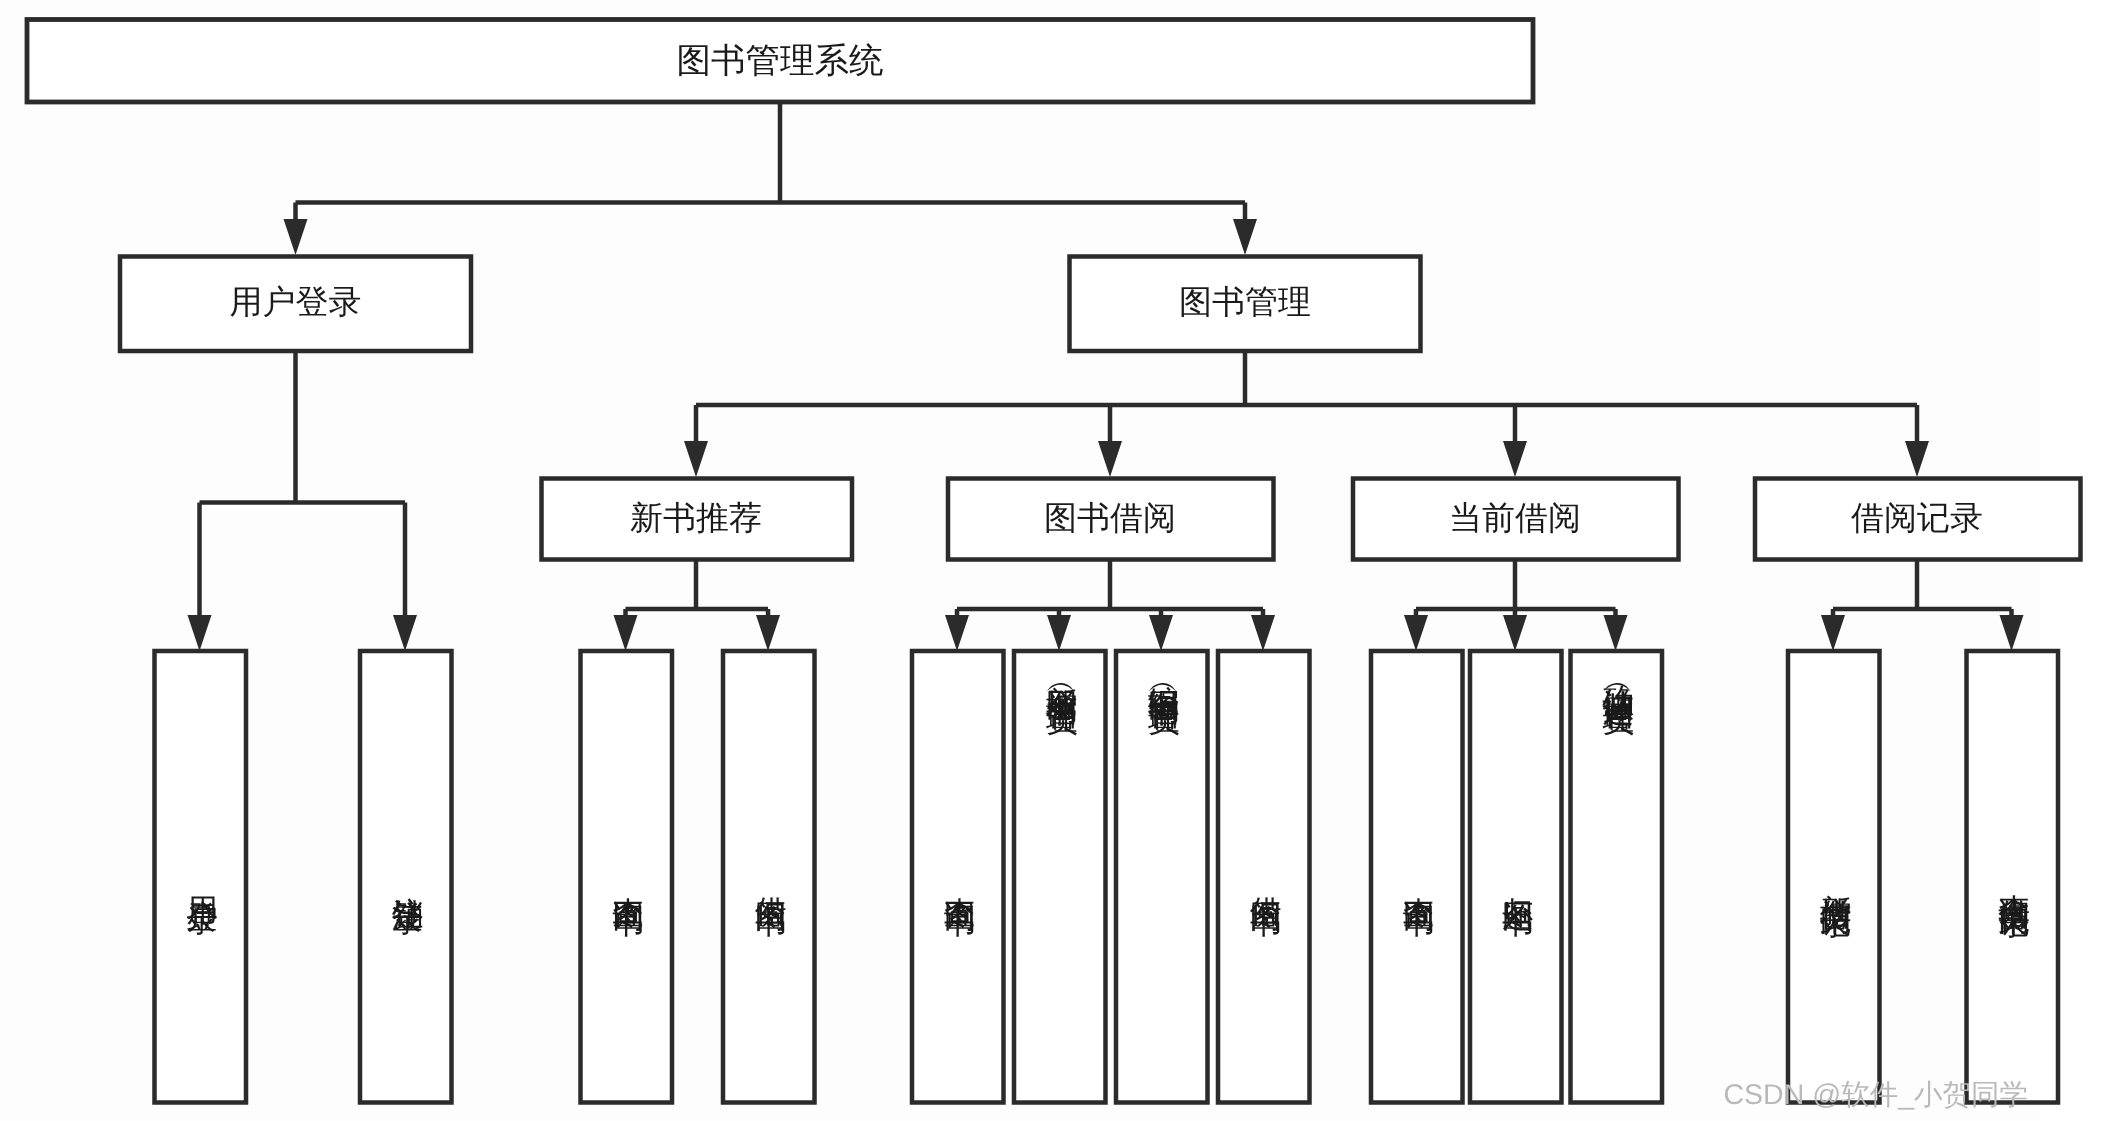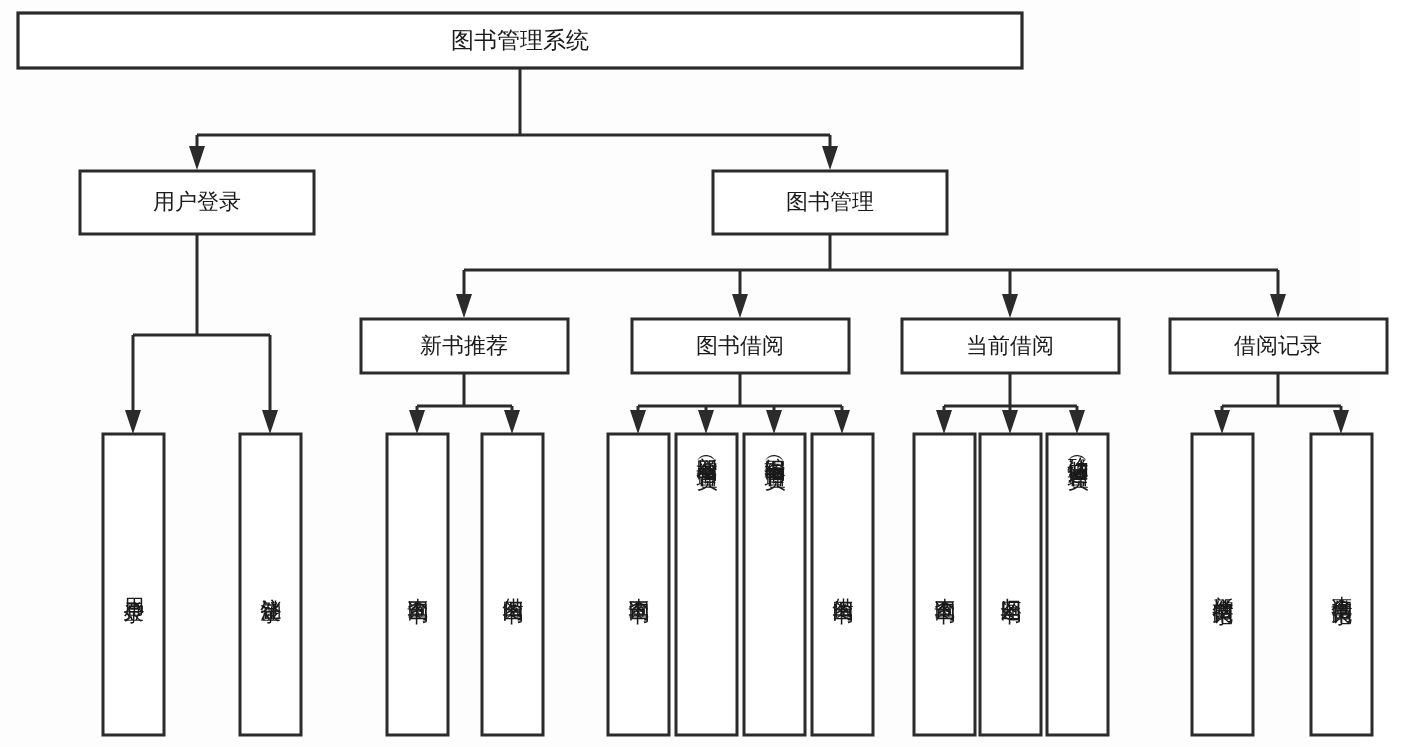--- a/index.html
+++ b/index.html
@@ -255,14 +255,15 @@
     <span class="leaf-label">确认归还（管理员）</span>
   </div>
 
   <div class="leaf-label-wrap" style="left:1192px; top:434px; width:61px; height:301px;">
     <span class="leaf-label">新增借阅记录</span>
   </div>
   <div class="leaf-label-wrap" style="left:1311px; top:434px; width:61px; height:301px;">
     <span class="leaf-label">查询借阅记录</span>
   </div>
 
+  <div class="watermark">CSDN @软件_小贺同学</div>
 
 </div>
 
 </body></html>

